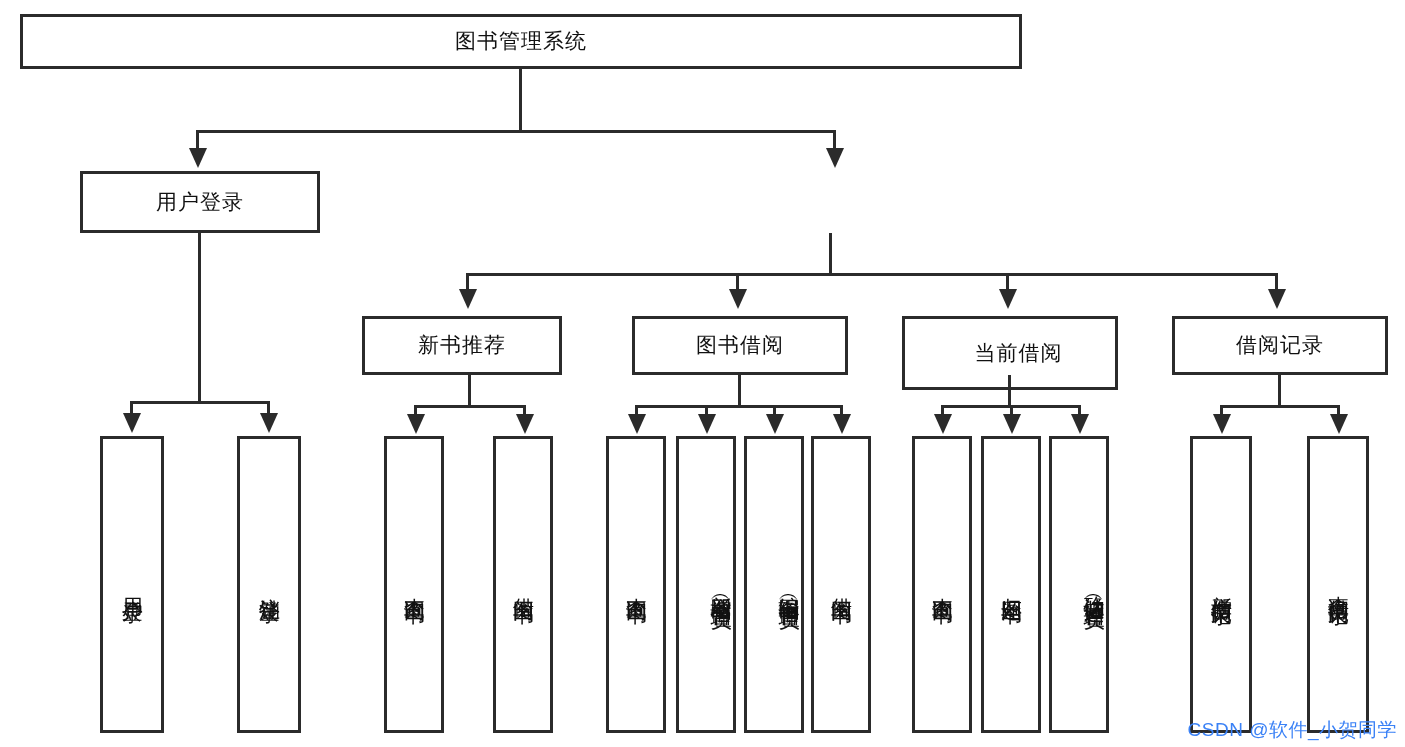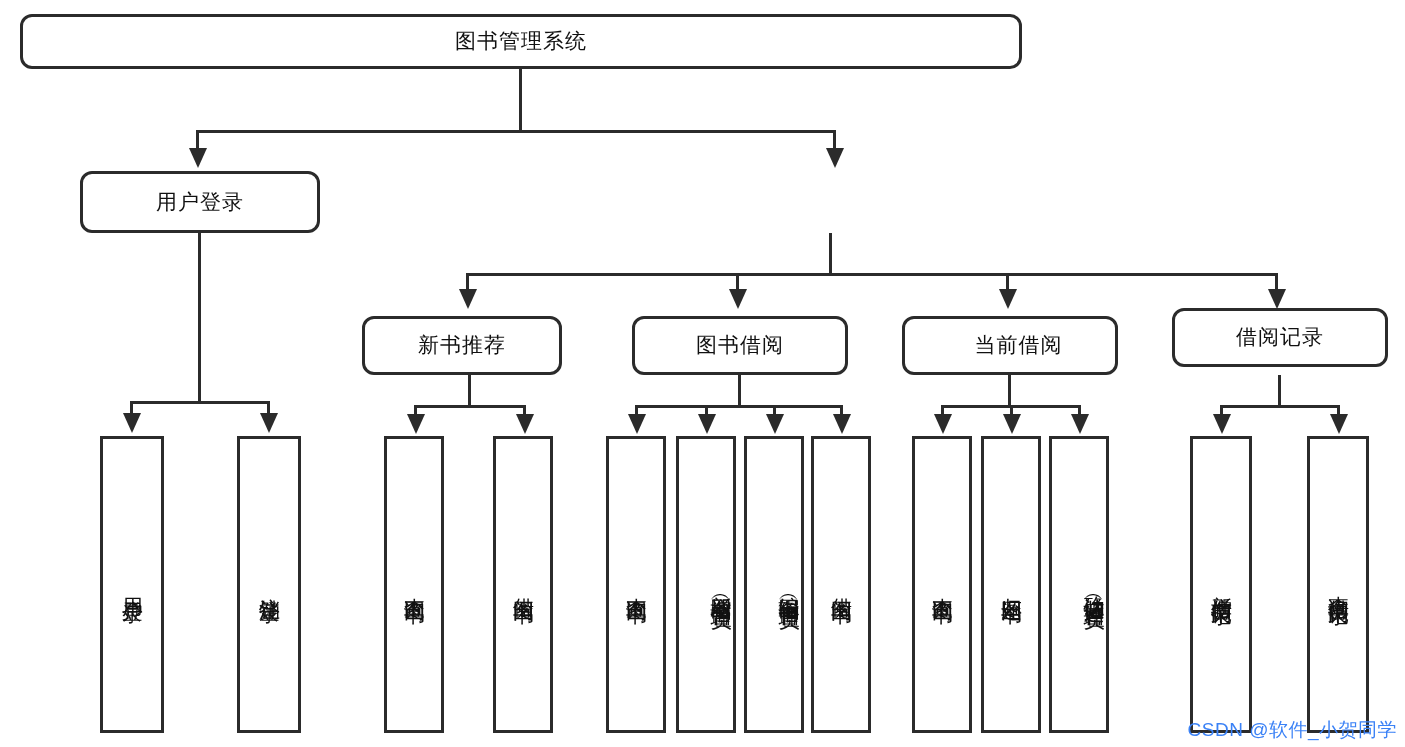--- a/index.html
+++ b/index.html
@@ -27,21 +27,20 @@
     display: flex;
     align-items: center;
     justify-content: center;
     color: #111111;
     line-height: 1.18;
   }
   .node.h {            
     font-size: 21px;
     letter-spacing: 1px;
     writing-mode: horizontal-tb;
-    border-radius: 12px;
   }
   .node.v {            
     font-size: 21px;
     writing-mode: vertical-rl;
     text-orientation: upright;
     letter-spacing: 2px;
     align-items: flex-start;
     justify-content: center;
     padding-top: 6px;
   }
@@ -120,24 +119,24 @@
   <div class="arrow" style="left:999px; top:289px;"></div>
   <div class="seg vline" style="left:1275px; top:273px; height:18px;"></div>
   <div class="arrow" style="left:1268px; top:289px;"></div>
 
   <div class="node h" style="left:362px; top:316px; width:200px; height:59px;">
     <span>新书推荐</span>
   </div>
   <div class="node h" style="left:632px; top:316px; width:216px; height:59px;text-align:center;">
     <span>图书借阅</span>
   </div>
-  <div class="node h" style="left:902px; top:316px; width:216px; height:59px;padding-left:17px;">
+  <div class="node h" style="left:902px; top:316px; width:216px; height:74px;padding-left:17px;">
     <span>当前借阅</span>
   </div>
-  <div class="node h" style="left:1172px; top:308px; width:216px; height:59px;">
+  <div class="node h" style="left:1172px; top:316px; width:216px; height:59px;">
     <span>借阅记录</span>
   </div>
 
   <div class="seg vline" style="left:468px; top:375px; height:32px;"></div>
   <div class="seg hline" style="left:414px; top:405px; width:112px;"></div>
   <div class="seg vline" style="left:414px; top:405px; height:12px;"></div>
   <div class="arrow" style="left:407px; top:414px;"></div>
   <div class="seg vline" style="left:523px; top:405px; height:12px;"></div>
   <div class="arrow" style="left:516px; top:414px;"></div>
 

